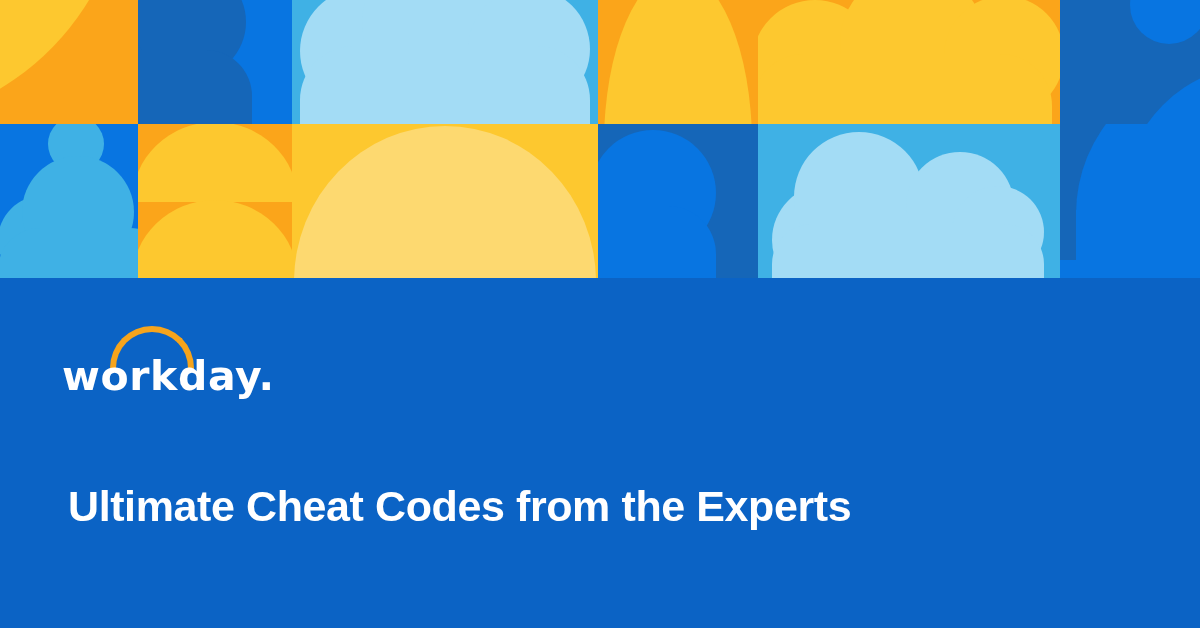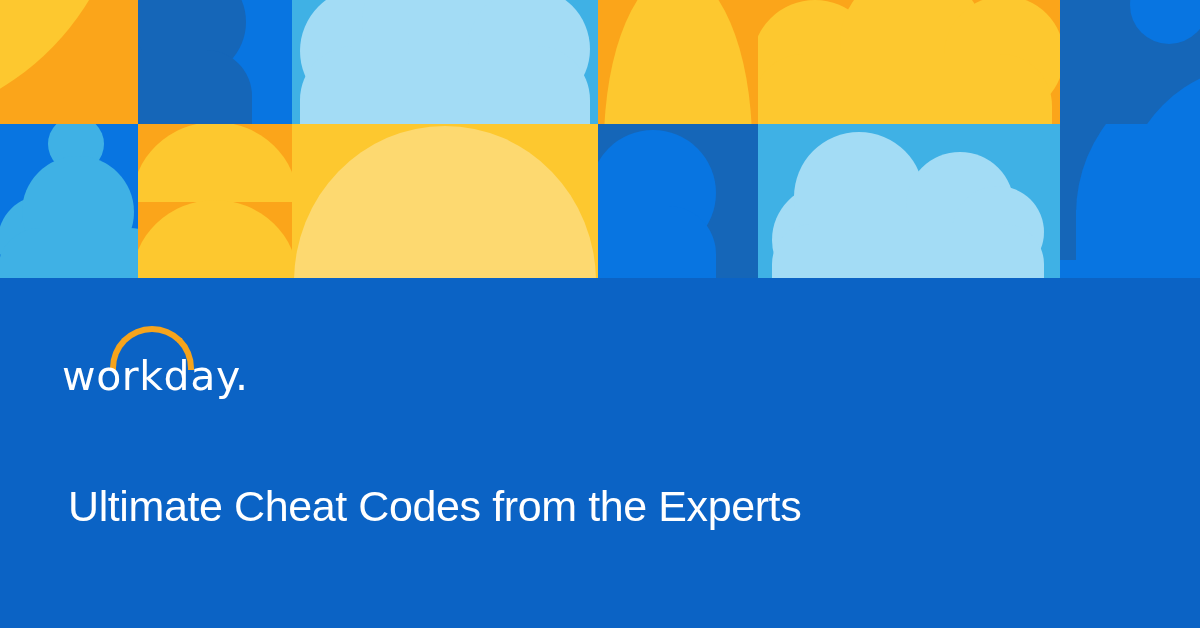--- a/index.html
+++ b/index.html
@@ -28,25 +28,25 @@
 
   
   .panel{position:absolute;left:0;top:278px;width:1200px;height:350px;background:#0B63C5;}
 
   
   .logo{position:absolute;left:62px;top:326px;width:180px;height:72px;}
   .logo-arc{position:absolute;left:48px;top:0px;width:84px;height:44px;
             border:6px solid #F6A41C;border-bottom:none;
             border-radius:46px 46px 0 0;box-sizing:border-box;}
   .logo-word{position:absolute;left:0;top:26px;width:180px;
-             color:#FFFFFF;font-size:41px;line-height:48px;font-weight:400;
+             color:#FFFFFF;font-size:41px;line-height:48px;font-weight:700;
              letter-spacing:0.6px;font-family:"DejaVu Sans", sans-serif;}
 
   .title{position:absolute;left:68px;top:480px;
-         color:#FFFFFF;font-size:43px;font-weight:normal;letter-spacing:-0.4px;
+         color:#FFFFFF;font-size:43px;font-weight:bold;letter-spacing:-0.4px;
          line-height:52px;white-space:nowrap;}
   .subtitle{position:absolute;left:69px;top:551px;
             color:#FFFFFF;font-size:21px;font-weight:400;line-height:28px;
             white-space:nowrap;}
 </style>
 </head>
 <body>
 
 <div class="page">
 

